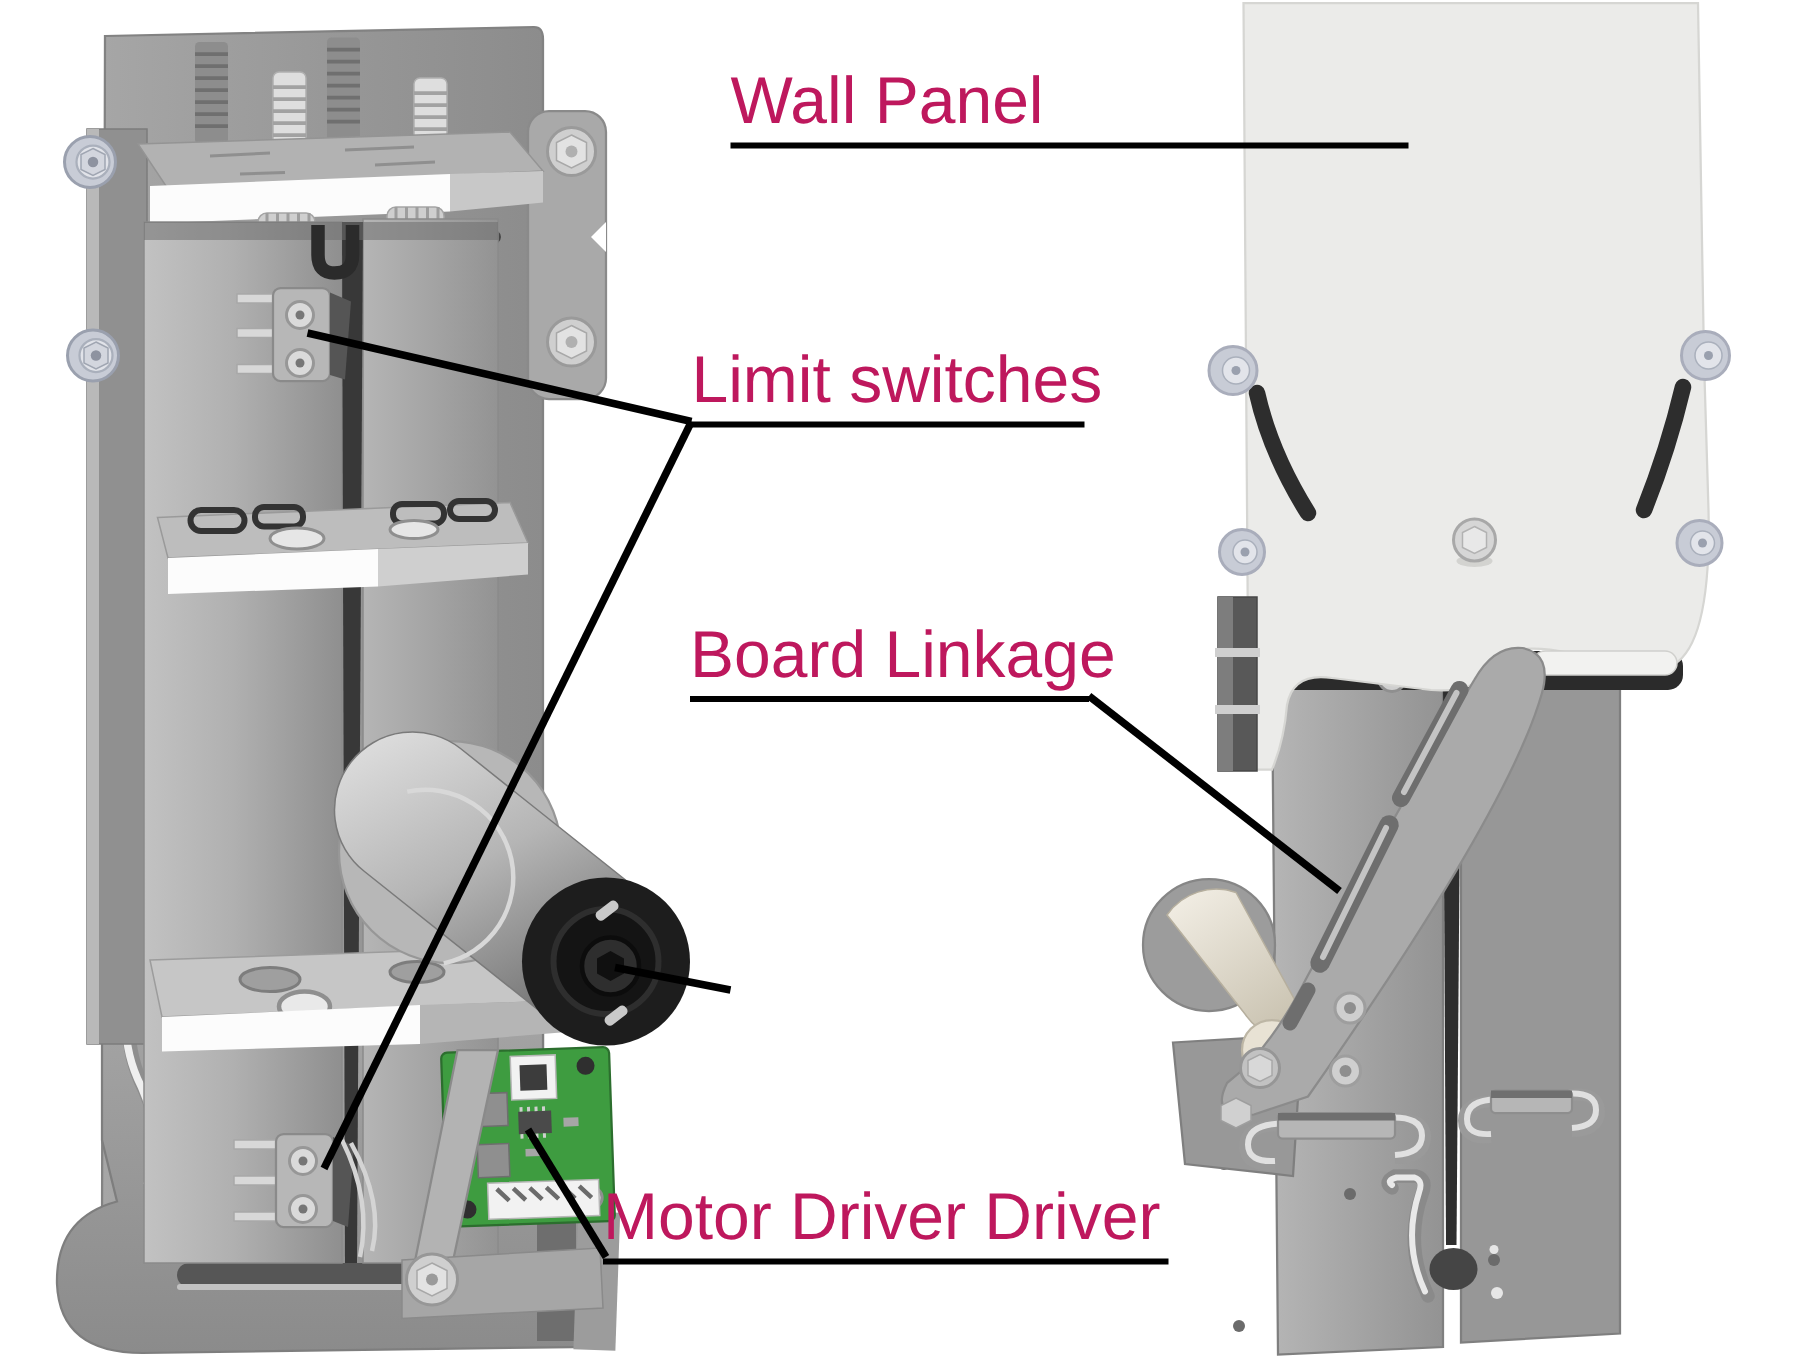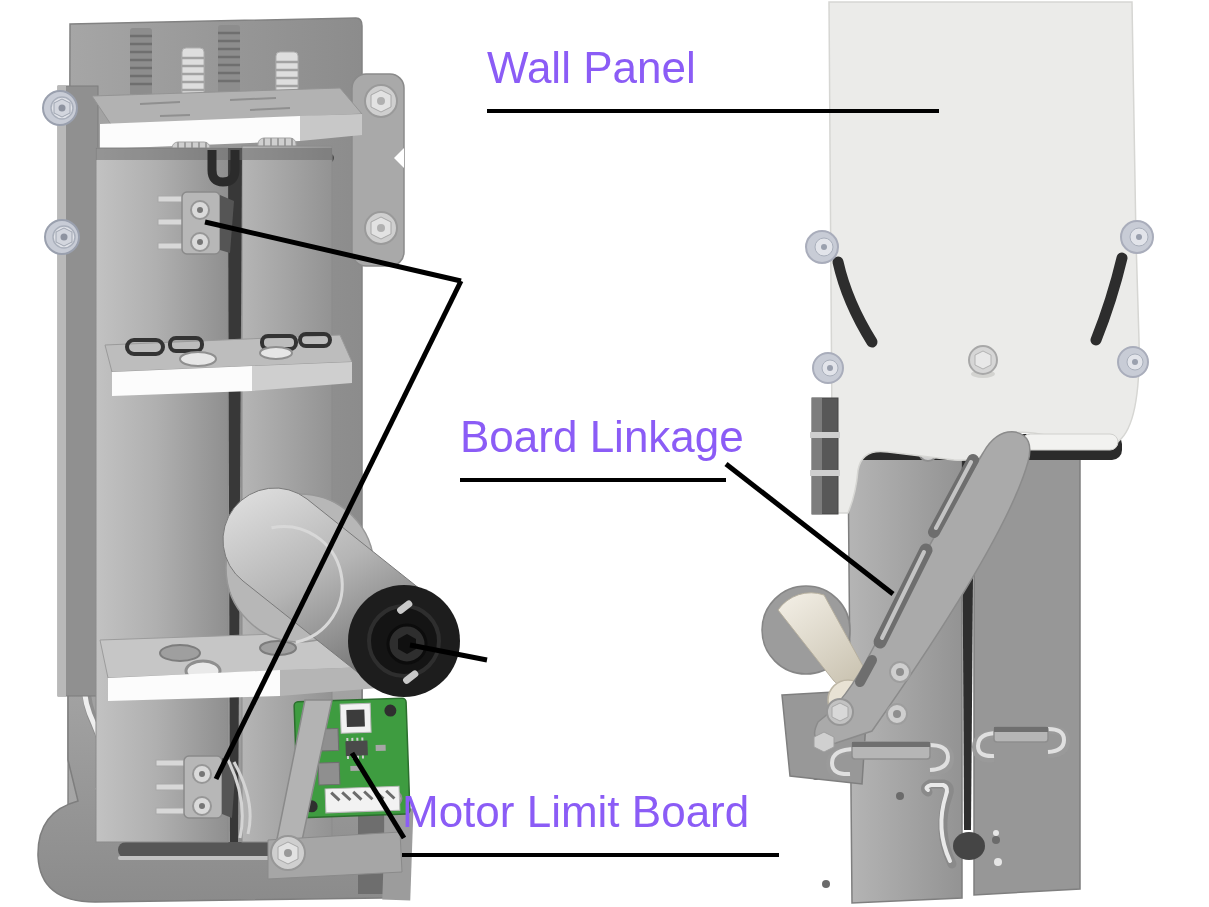--- a/index.html
+++ b/index.html
@@ -1,20 +1,20 @@
 <!DOCTYPE html>
 <html><head>
 <meta charset="utf-8">
 <style>
   html,body{margin:0;padding:0;background:#fff;}
   .canvas{position:relative;width:1209px;height:907px;background:#ffffff;overflow:hidden;
           font-family:"Liberation Sans", sans-serif;}
   .canvas svg{position:absolute;left:0;top:0;}
-  .label{position:absolute;font-size:44px;line-height:46px;color:#8b5cf6;
-         border-bottom:4px solid #000;padding-bottom:18px;white-space:nowrap;}
+  .label{position:absolute;font-size:44px;line-height:46px;color:#be185d;
+         border-bottom:4px solid #000;padding-bottom:4px;white-space:nowrap;}
 </style>
 </head>
 <body>
 
 <div class="canvas">
 
 <svg width="1209" height="907" viewBox="0 0 1209 907">
   <defs>
     <linearGradient id="gBack" x1="0" y1="0" x2="1" y2="0">
       <stop offset="0" stop-color="#a6a6a6"></stop>
@@ -351,19 +351,20 @@
     <path d="M461,281 L205,222"></path>
     <path d="M461,281 L216,779"></path>
     <path d="M726,464 L893,594"></path>
     <path d="M410,645 L487,660"></path>
     <path d="M352,753 L404,838"></path>
   </g>
 </svg>
 
 <div class="label" style="left:487px;top:45px;width:452px">Wall Panel</div>
 
+<div class="label" style="left:461px;top:231px;width:262px">Limit switches</div>
 
 <div class="label" style="left:460px;top:414px;width:266px">Board Linkage</div>
 
 
-<div class="label" style="left:402px;top:789px;width:377px">Motor Limit Board</div>
+<div class="label" style="left:402px;top:789px;width:377px">Motor Driver Driver</div>
 
 </div>
 
 </body></html>

